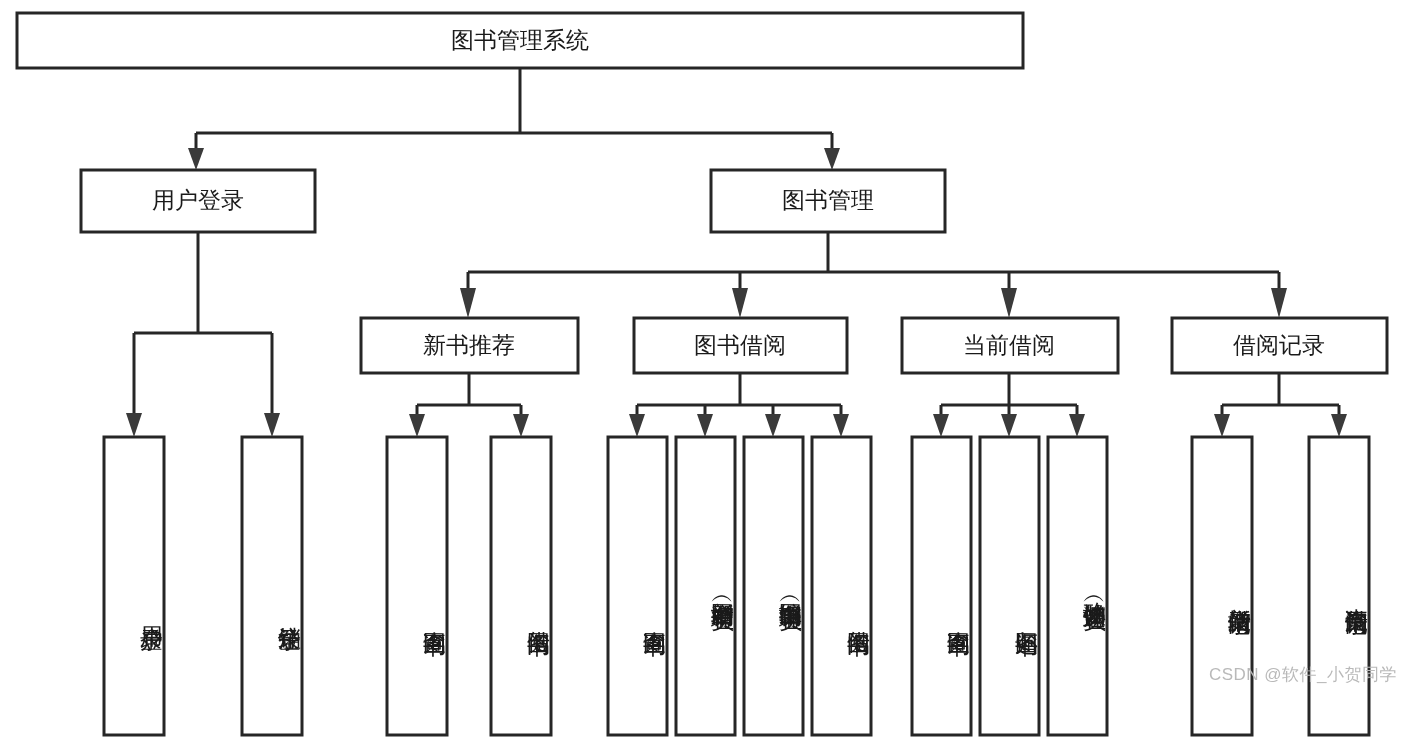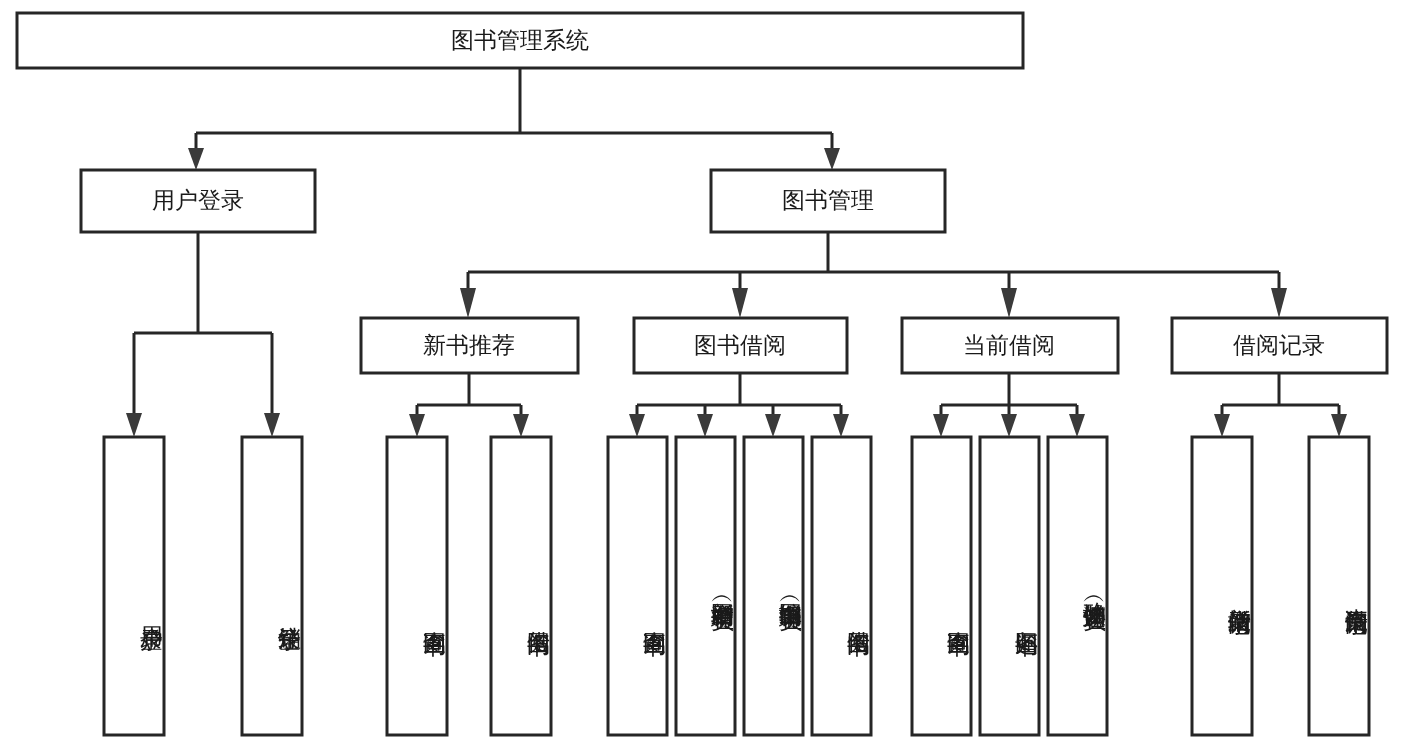--- a/index.html
+++ b/index.html
@@ -208,14 +208,15 @@
   <div class="vlabel" style="left:744px; top:443px; width:59px; height:290px;">编辑图书（管理员）</div>
   <div class="vlabel" style="left:812px; top:500px; width:59px; height:230px;">借阅图书</div>
 
   <div class="vlabel" style="left:912px; top:500px; width:59px; height:230px;">查询图书</div>
   <div class="vlabel" style="left:980px; top:500px; width:59px; height:230px;">归还图书</div>
   <div class="vlabel" style="left:1048px; top:443px; width:59px; height:290px;">确认归还（管理员）</div>
 
   <div class="vlabel" style="left:1192px; top:455px; width:60px; height:275px;">新增借阅记录</div>
   <div class="vlabel" style="left:1309px; top:455px; width:60px; height:275px;">查询借阅记录</div>
 
+  <div class="watermark">CSDN @软件_小贺同学</div>
 
 </div>
 
 </body></html>

